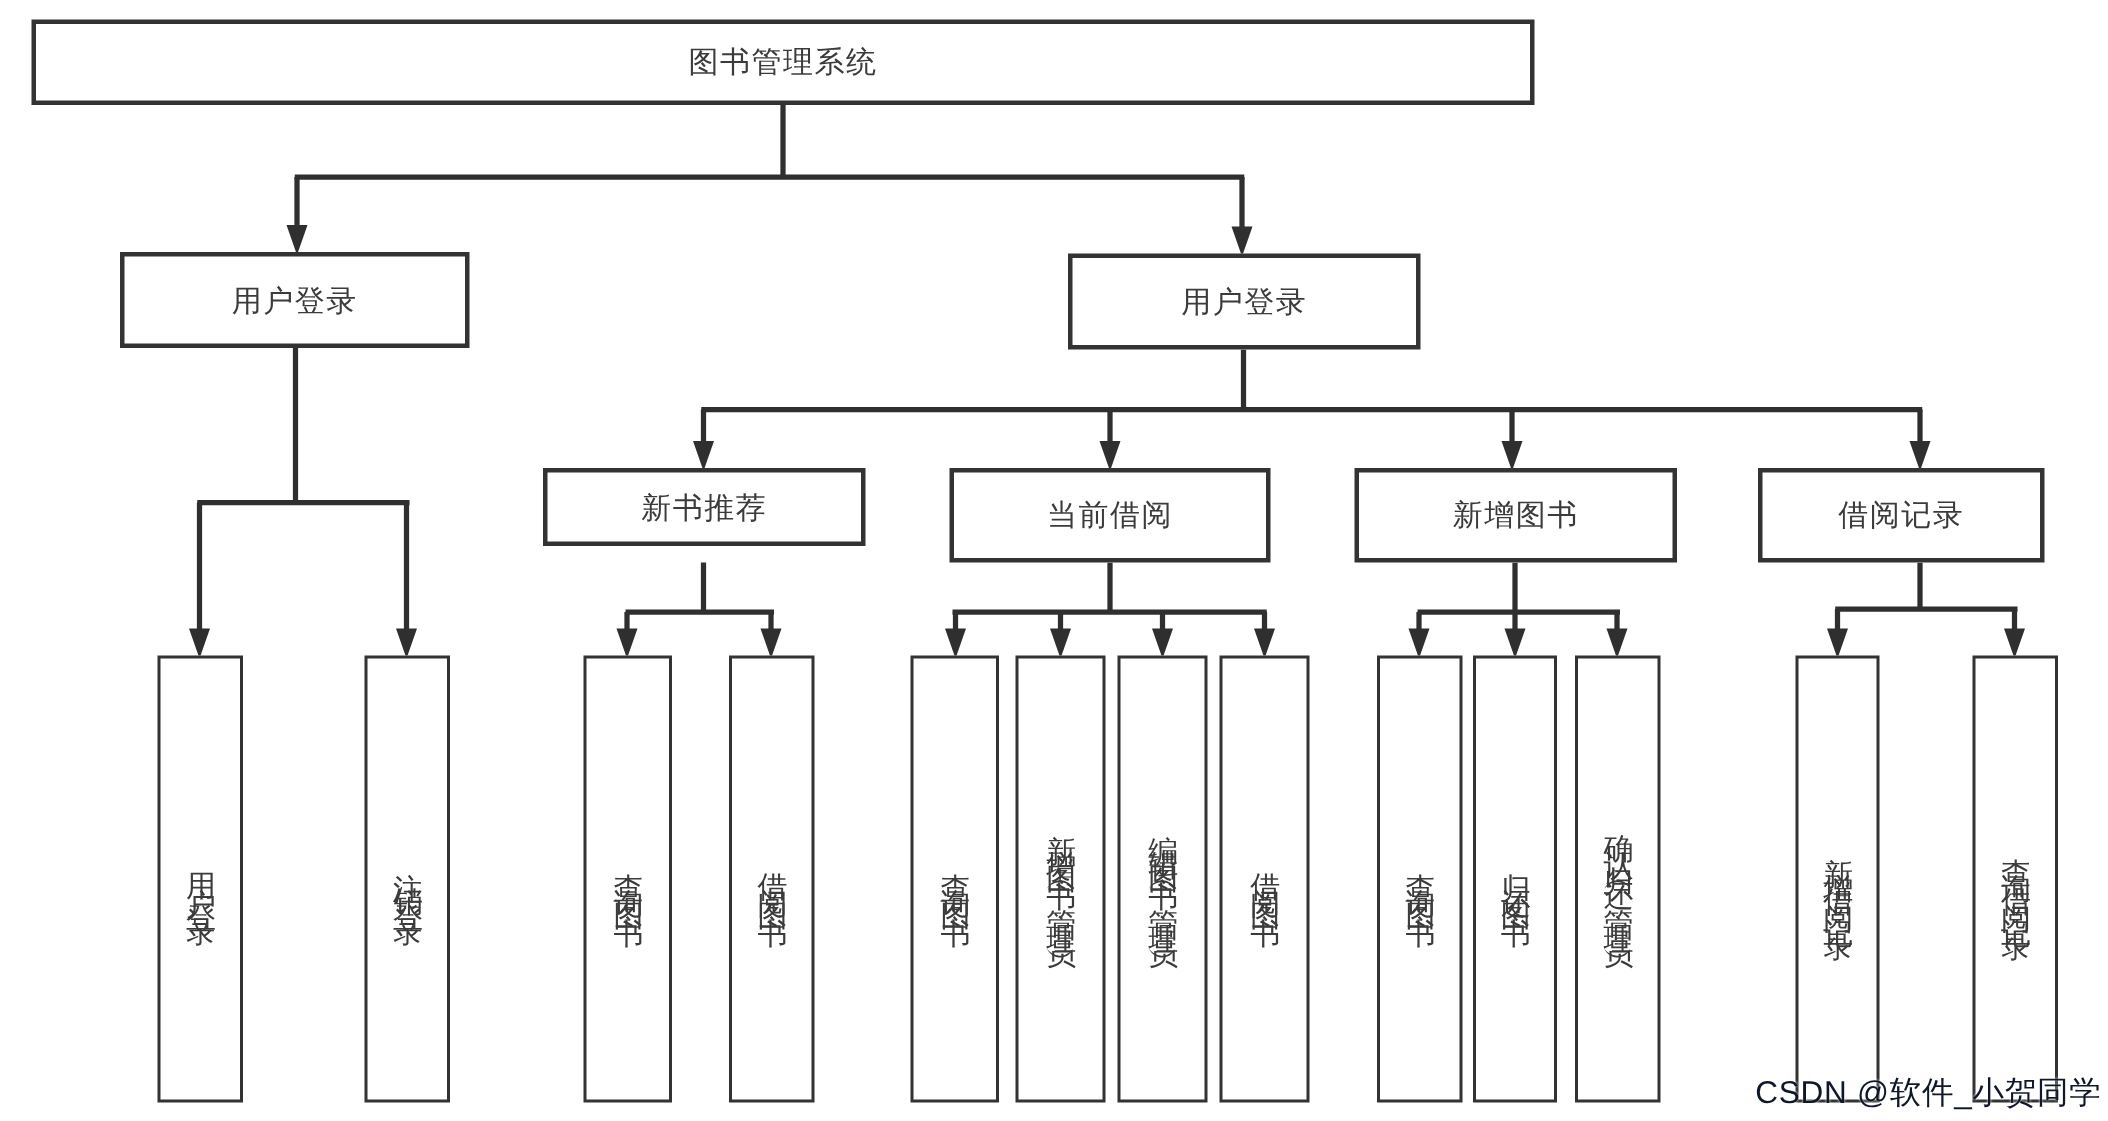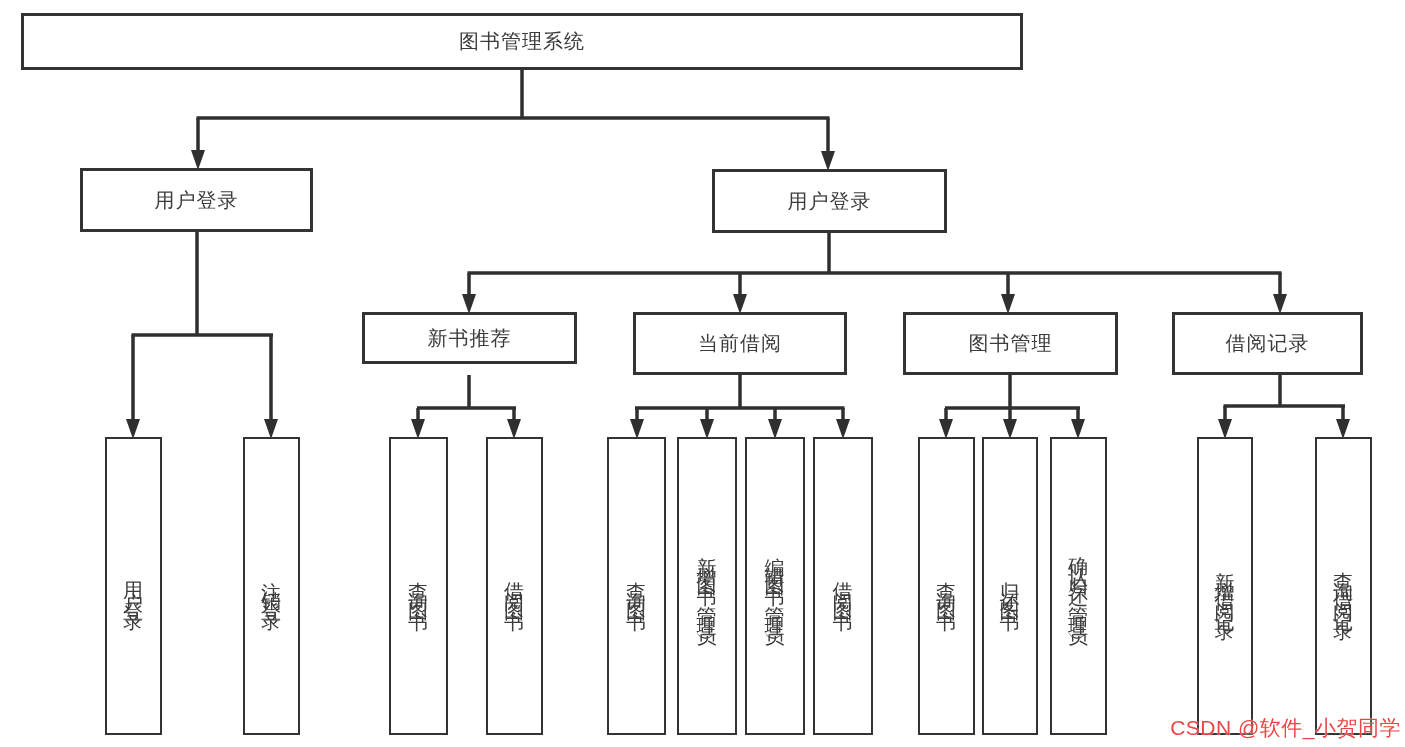--- a/index.html
+++ b/index.html
@@ -51,21 +51,21 @@
     letter-spacing: 10px;
     line-height: 1;
     white-space: nowrap;
   }
   .watermark {
     position: absolute;
     right: 4px;
     bottom: 5px;
     z-index: 3;
     font-size: 21px;
-    color: #ef4444;
+    color: #0f172a;
     text-shadow: 0 0 2px #ffffff;
     letter-spacing: 0.5px;
     white-space: nowrap;
   }
 </style>
 </head>
 <body>
 
 <div id="diagram">
 
@@ -146,21 +146,21 @@
     <span>用户登录</span>
   </div>
 
   <div class="node hbox" style="left:362px; top:312px; width:215px; height:52px;">
     <span>新书推荐</span>
   </div>
   <div class="node hbox" style="left:633px; top:312px; width:214px; height:63px;">
     <span>当前借阅</span>
   </div>
   <div class="node hbox" style="left:903px; top:312px; width:215px; height:63px;">
-    <span>图书管理</span>
+    <span>新增图书</span>
   </div>
   <div class="node hbox" style="left:1172px; top:312px; width:191px; height:63px;">
     <span>借阅记录</span>
   </div>
 
   <div class="node vbox" style="left:105px; width:57px;">
     <span class="vtext">用户登录</span>
   </div>
   <div class="node vbox" style="left:243px; width:57px;">
     <span class="vtext">注销登录</span>

